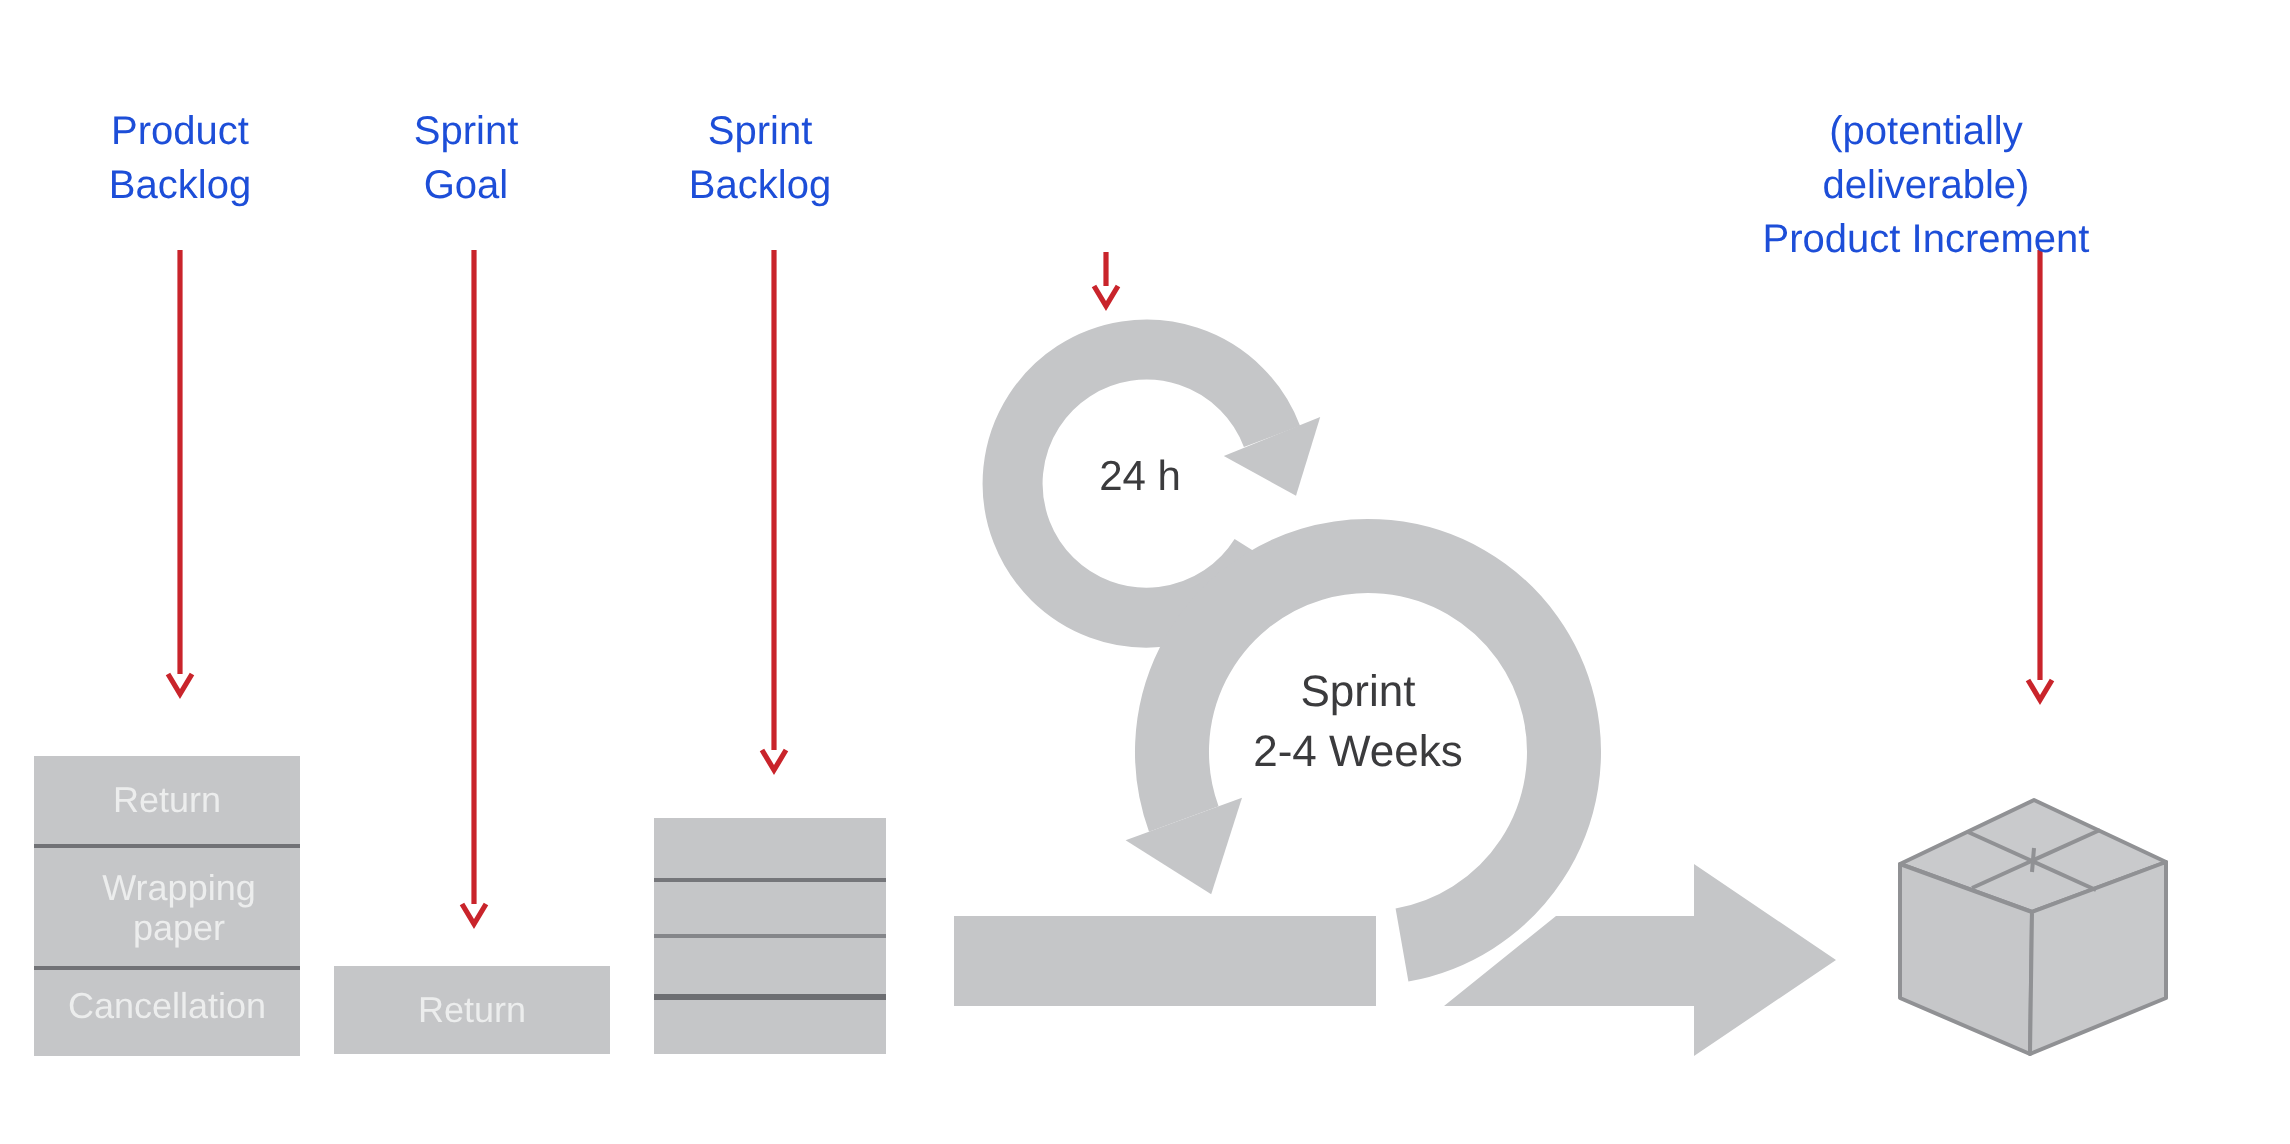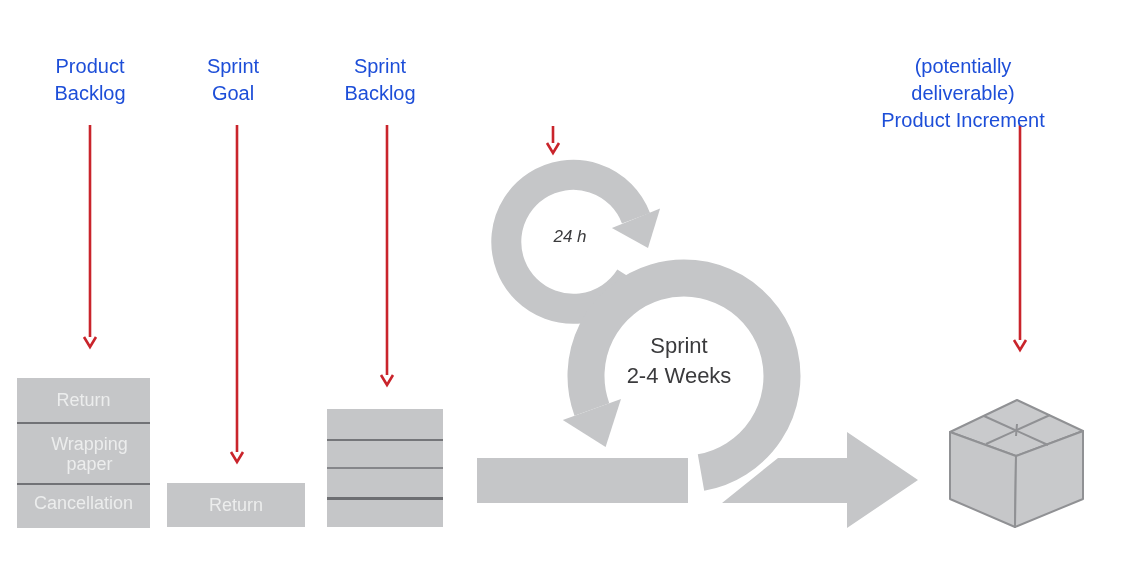--- a/index.html
+++ b/index.html
@@ -21,21 +21,21 @@
     line-height:27px;
     color:#1d4ed8;
   }
   .cycle-lbl{
     position:absolute;
     transform:translateX(-50%);
     text-align:center;
     white-space:pre-line;
     color:#3b3b3d;
   }
-  .cycle-daily{left:570px;top:227px;font-size:17px;font-style:italic;}
+  .cycle-daily{left:570px;top:227px;font-size:21px;}
   .cycle-sprint{left:679px;top:331px;font-size:22px;line-height:30px;}
 
   .stack{
     position:absolute;left:17px;top:378px;width:133px;height:150px;
     background:#c5c6c8;display:flex;flex-direction:column;
   }
   .stack-row{
     box-sizing:border-box;
     display:flex;align-items:center;justify-content:center;
     color:#eceded;font-size:18px;line-height:20px;

